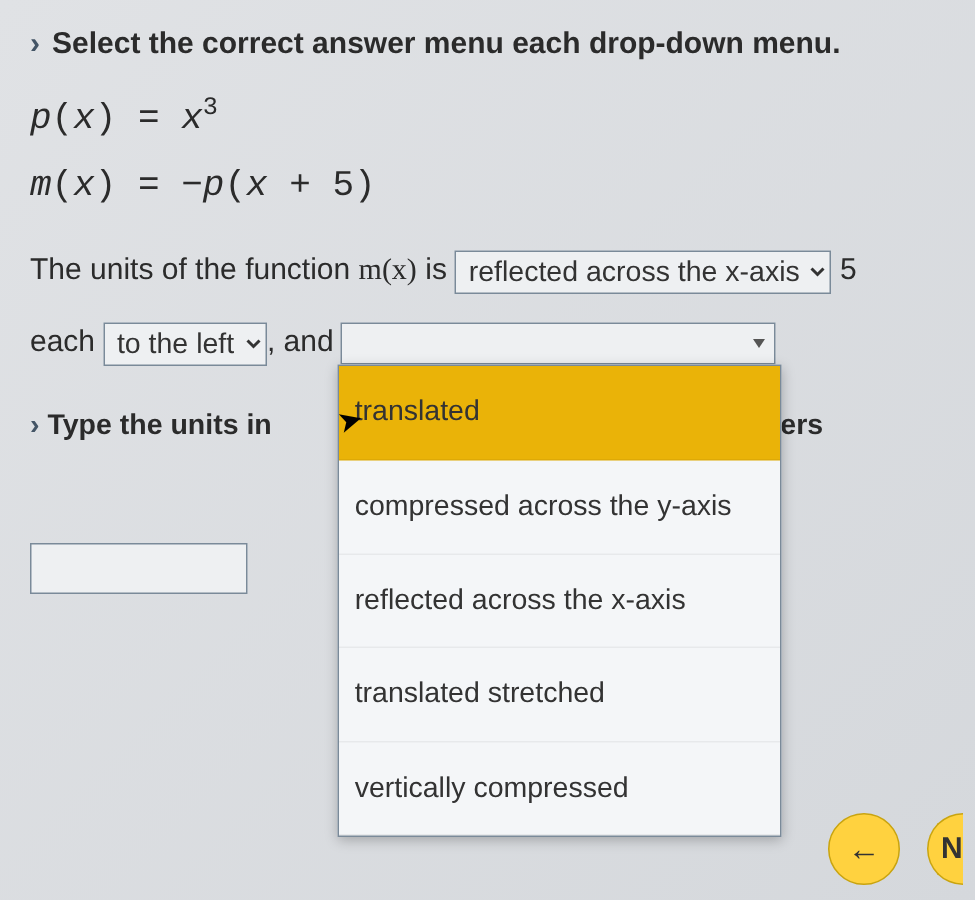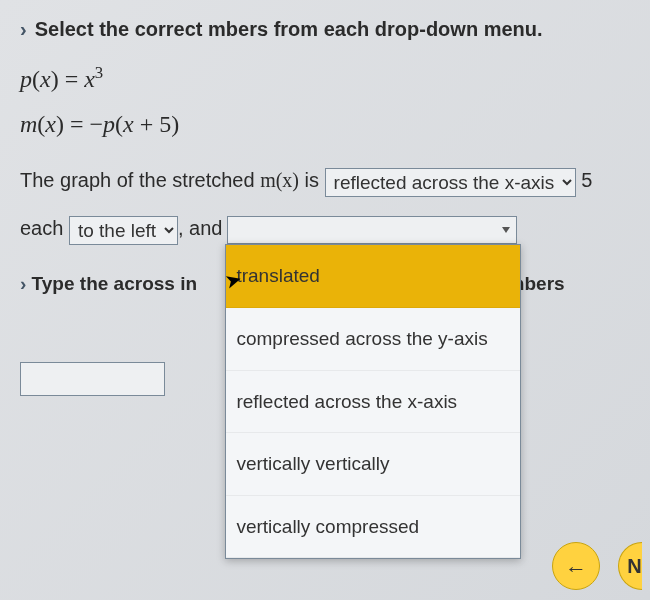--- a/index.html
+++ b/index.html
@@ -19,21 +19,21 @@
     margin-bottom: 22px;
     display: flex;
     align-items: center;
     gap: 8px;
   }
   .chev {
     color: #456;
     font-weight: bold;
   }
   .math {
-    font-family: Liberation Serif, serif;
+    font-family: Liberation Mono, monospace;
     font-size: 24px;
     margin-bottom: 18px;
   }
   .math .var { font-style: italic; }
   .sup { font-size: 0.7em; vertical-align: super; }
   .sentence {
     font-size: 20px;
     line-height: 2.4;
     font-family: "Times New Roman", Times, serif;
   }
@@ -156,58 +156,58 @@
     color: #333;
     cursor: pointer;
     padding-left: 8px;
   }
 </style>
 </head>
 <body>
 
 <div class="heading">
   <span class="chev">›</span>
-  <span>Select the correct mbers from each drop-down menu.</span>
+  <span>Select the correct answer menu each drop-down menu.</span>
 </div>
 
 <div class="math">
   <span class="var">p</span>(<span class="var">x</span>) = <span class="var">x</span><span class="sup">3</span>
 </div>
 
 <div class="math">
   <span class="var">m</span>(<span class="var">x</span>) = −<span class="var">p</span>(<span class="var">x</span> + 5)
 </div>
 
 <div class="sentence">
-  <span class="label">The graph of the stretched </span><span class="var">m(x)</span><span class="label"> is </span>
+  <span class="label">The units of the function </span><span class="var">m(x)</span><span class="label"> is </span>
   <select class="dd">
     <option>reflected across the x-axis</option>
   </select><span class="label"> 5</span><br>
   <span class="label">each </span>
   <select class="dd">
     <option>to the left</option>
   </select><span class="label">, and</span>
   <span class="dd-open-wrap">
     <div class="dd-open-trigger"></div>
     <div class="dd-panel">
       <div class="opt hl">translated</div>
       <div class="opt">compressed across the y-axis</div>
       <div class="opt">reflected across the x-axis</div>
-      <div class="opt">vertically vertically</div>
+      <div class="opt">translated stretched</div>
       <div class="opt">vertically compressed</div>
 
     </div>
   </span>
 </div>
 
 <div class="cursor-arrow">➤</div>
 
 <div class="sub-heading">
   <span class="chev">›</span>
-  <span class="bold">Type the across in</span>
+  <span class="bold">Type the units in</span>
   <span style="display:inline-block; width:300px;"></span>
   <span class="bold">mbers</span><br>
   &nbsp;&nbsp;&nbsp;
 </div>
 
 <div class="answer-row">
   <input class="ans" type="text" style="">
 </div>
 
 <div class="nav-buttons">

